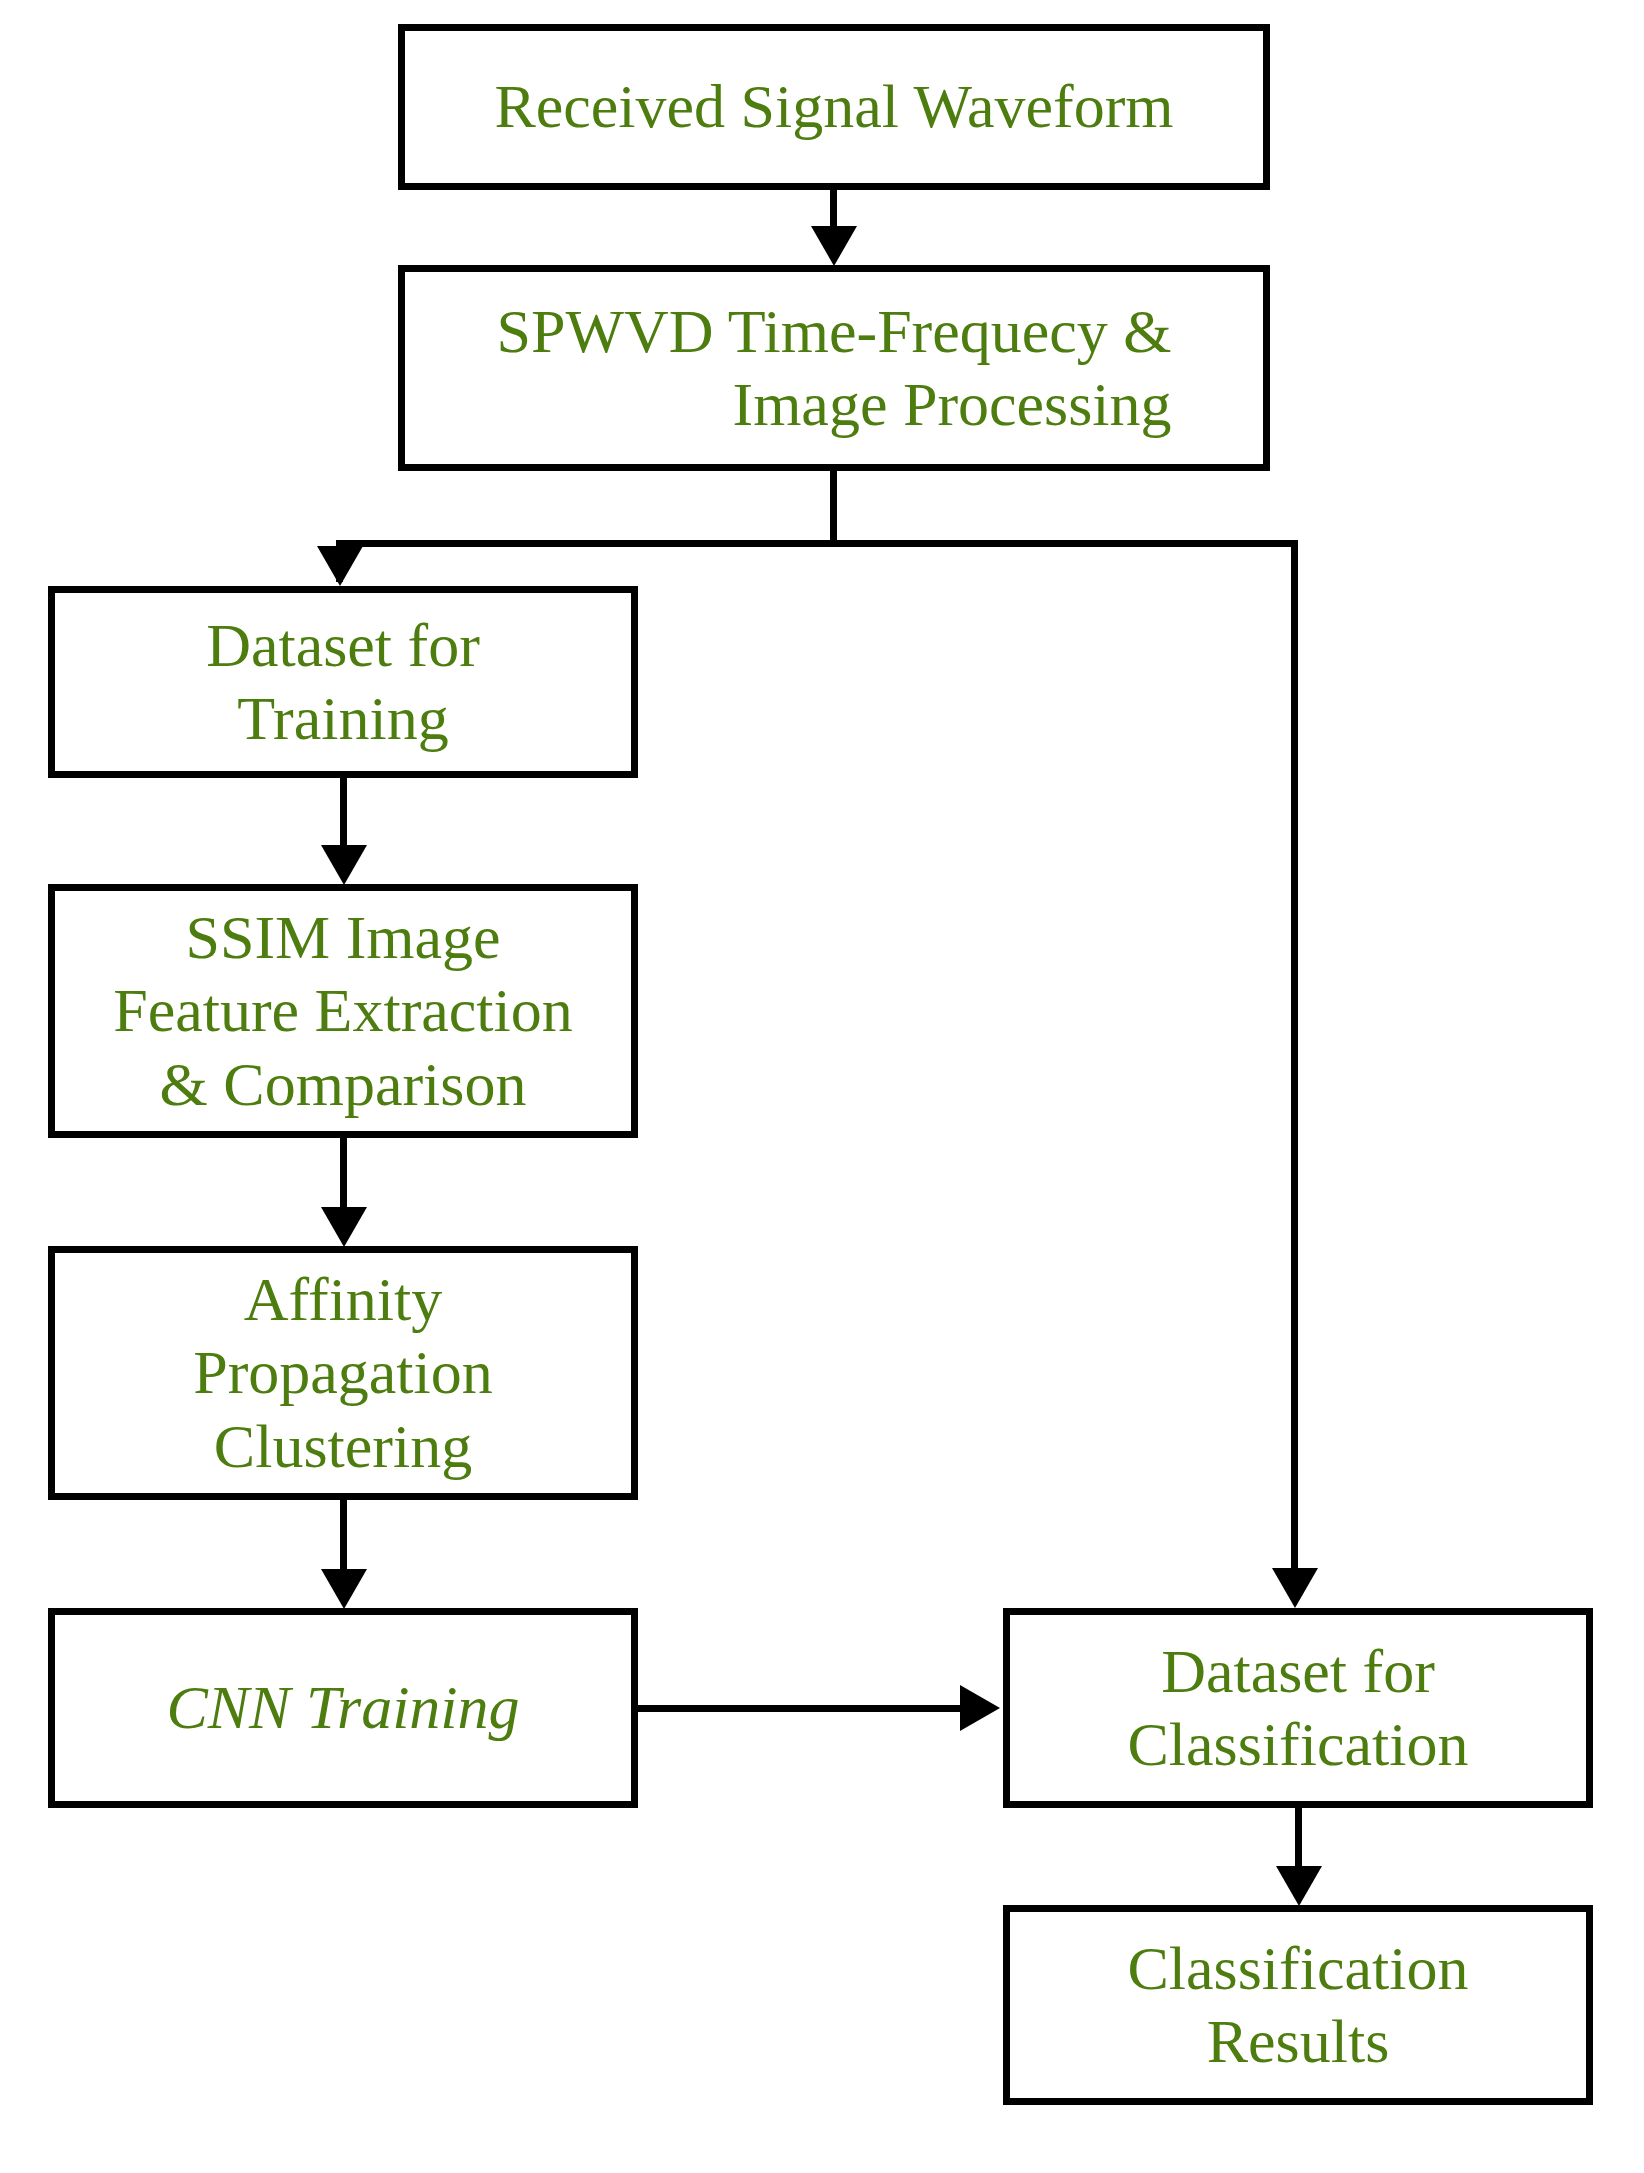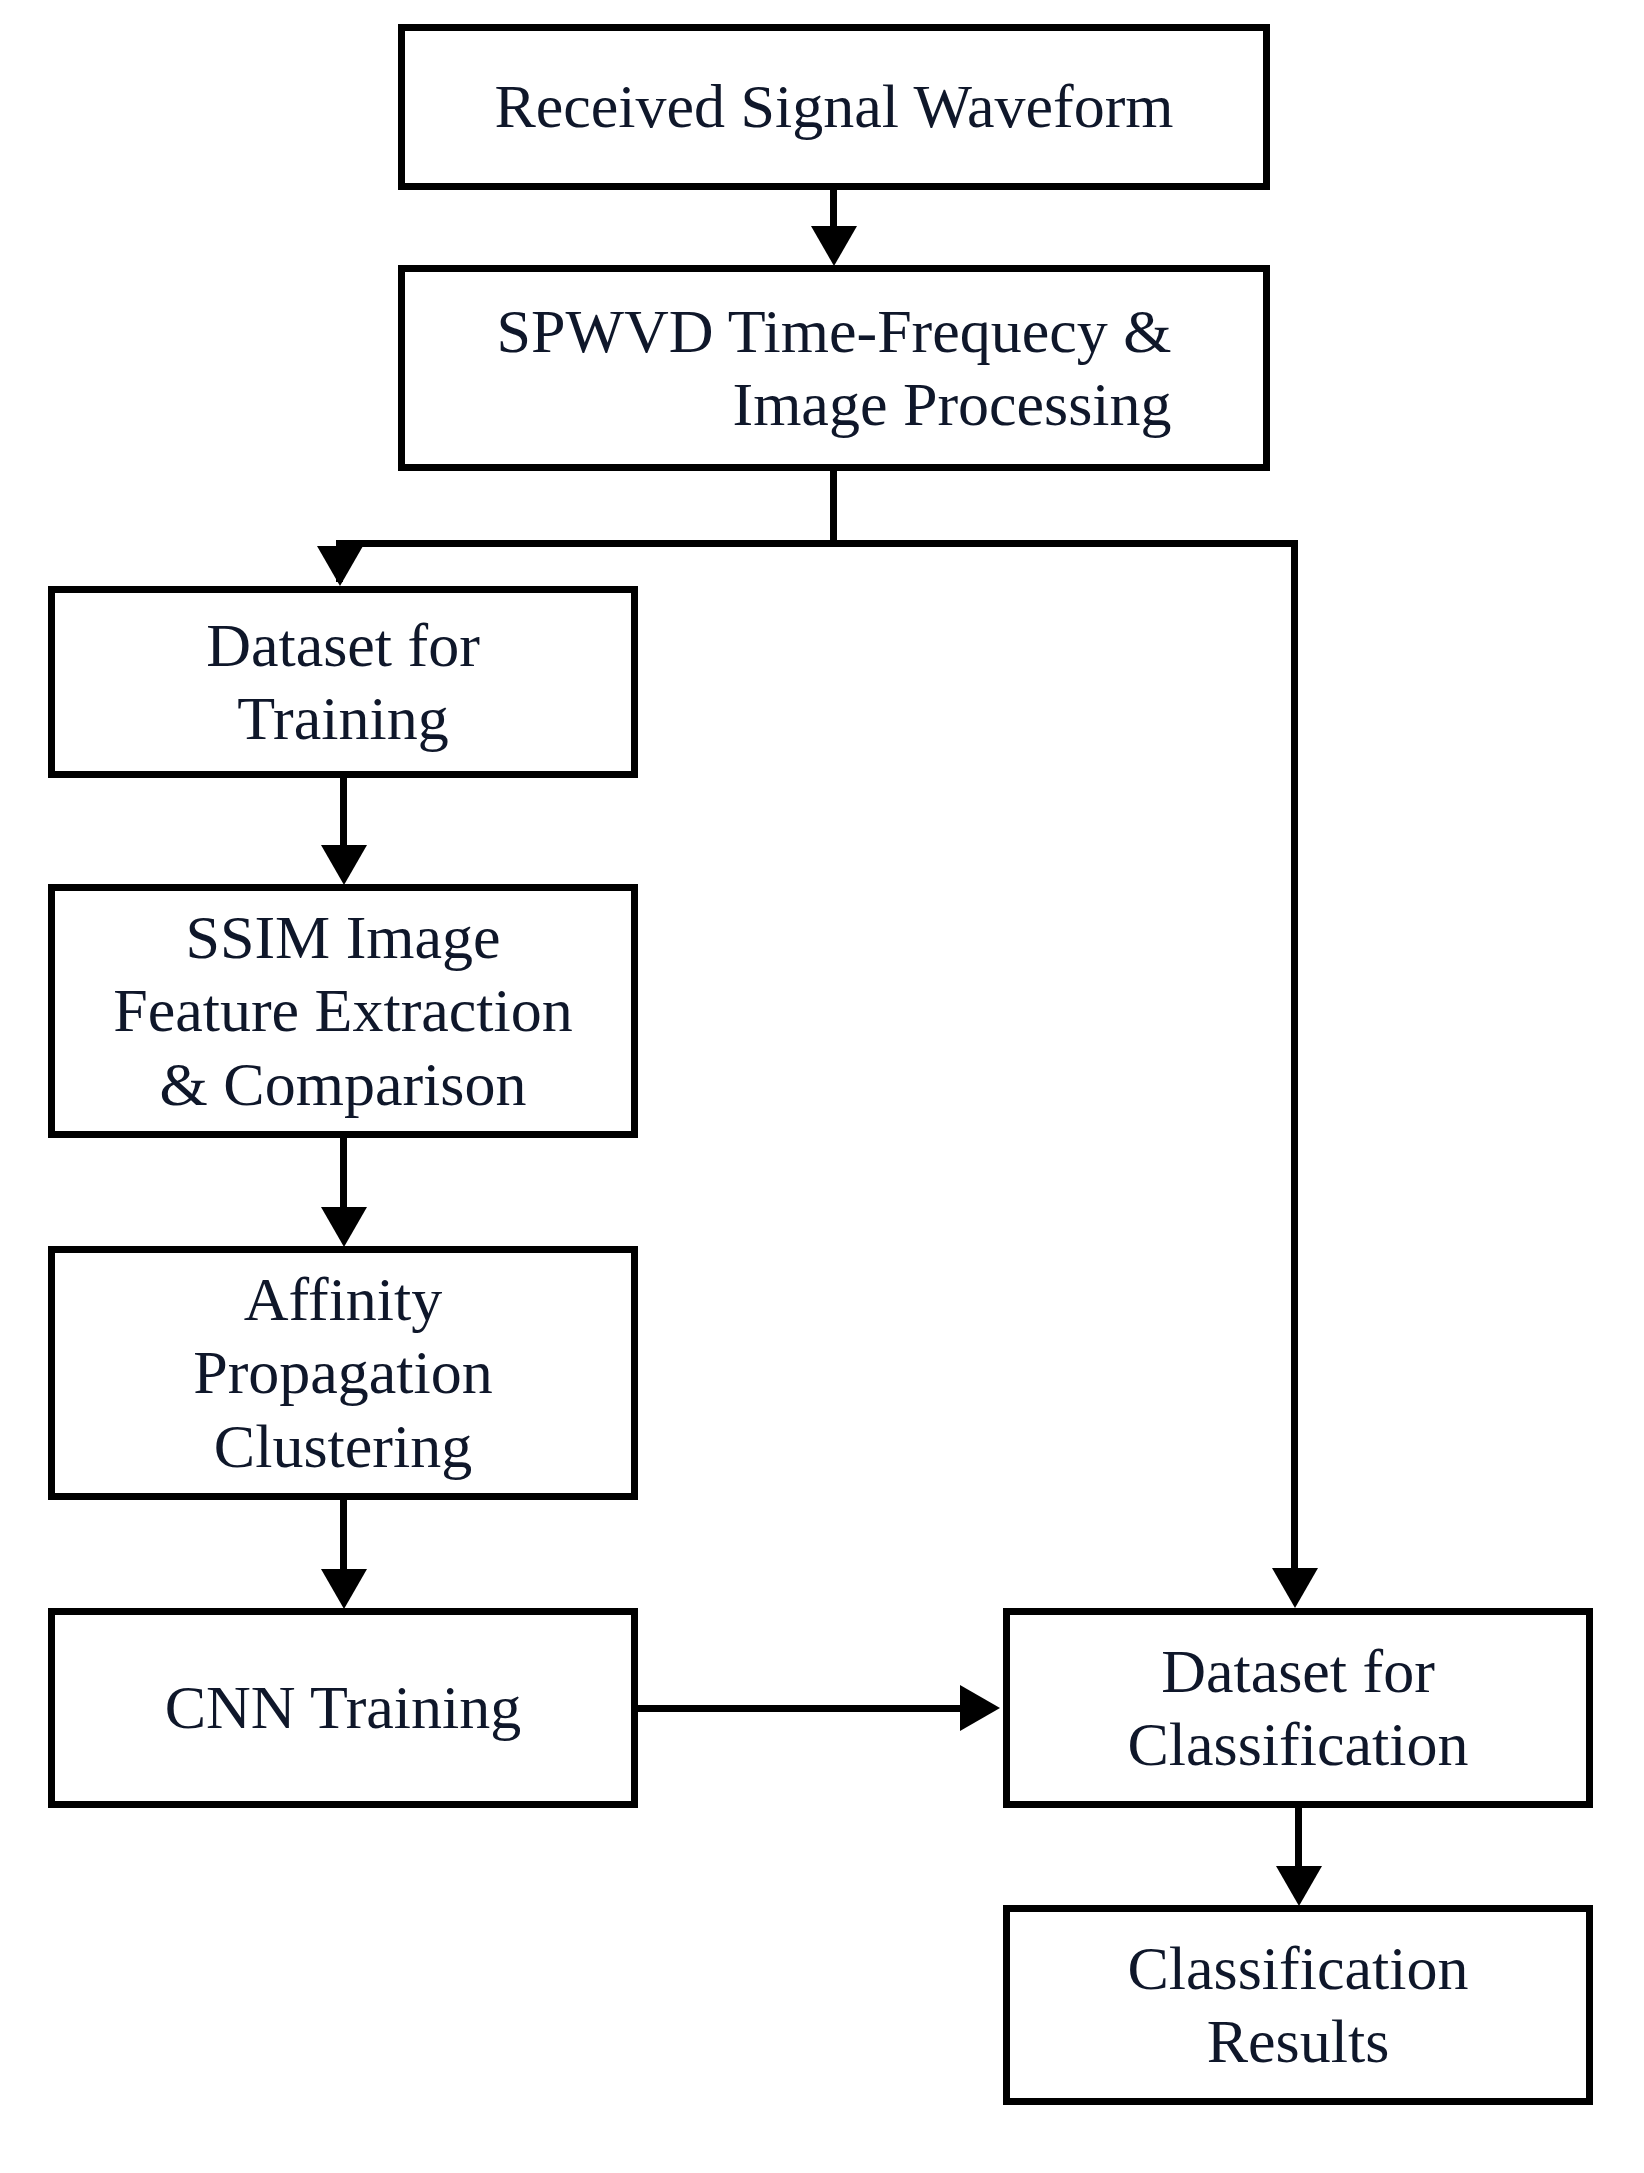--- a/index.html
+++ b/index.html
@@ -17,21 +17,21 @@
   }
   .node {
     position: absolute;
     box-sizing: border-box;
     border: 7px solid #000000;
     background: #ffffff;
     display: flex;
     align-items: center;
     justify-content: center;
     text-align: center;
-    color: #0f172a;
+    color: #4d7c0f;
     line-height: 1.18;
     font-size: 62px;
     font-weight: 400;
     padding: 0 17px;
     white-space: pre-line;
   }
   .edge {
     position: absolute;
     background: #000000;
   }
@@ -68,21 +68,21 @@
 Training</div>
 
   <div class="node" style="left:48px; top:1246px; width:590px; height:254px;">Affinity
 Propagation
 Clustering</div>
 
   <div class="node" style="left:48px; top:884px; width:590px; height:254px;">SSIM Image
 Feature Extraction
 &amp; Comparison</div>
 
-  <div class="node" style="left:48px; top:1608px; width:590px; height:200px;">CNN Training</div>
+  <div class="node" style="left:48px; top:1608px; width:590px; height:200px;font-style:italic;">CNN Training</div>
 
   <div class="node" style="left:1003px; top:1608px; width:590px; height:200px;">Dataset for
 Classification</div>
 
   <div class="node" style="left:1003px; top:1905px; width:590px; height:200px;">Classification
 Results</div>
 
   <div class="edge v" style="left:830px; top:190px; height:42px;"></div>
   <div class="arrow-down" style="left:811px; top:226px;"></div>
 

